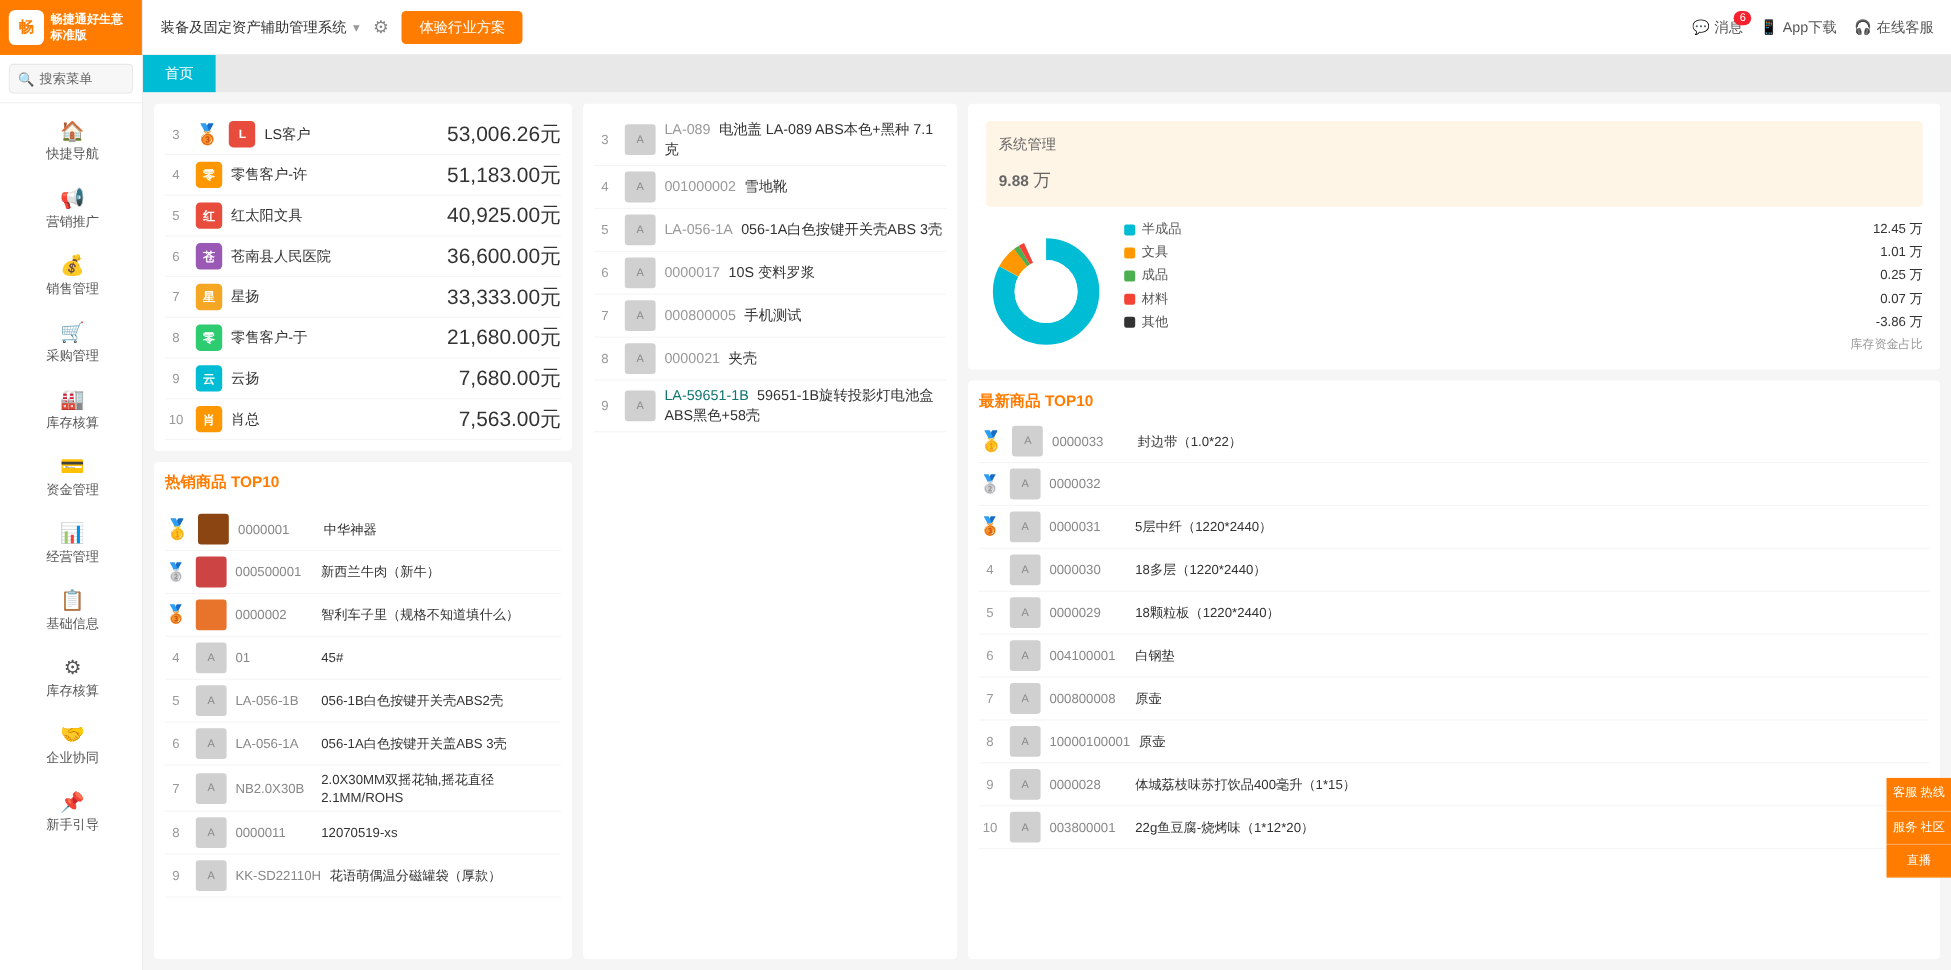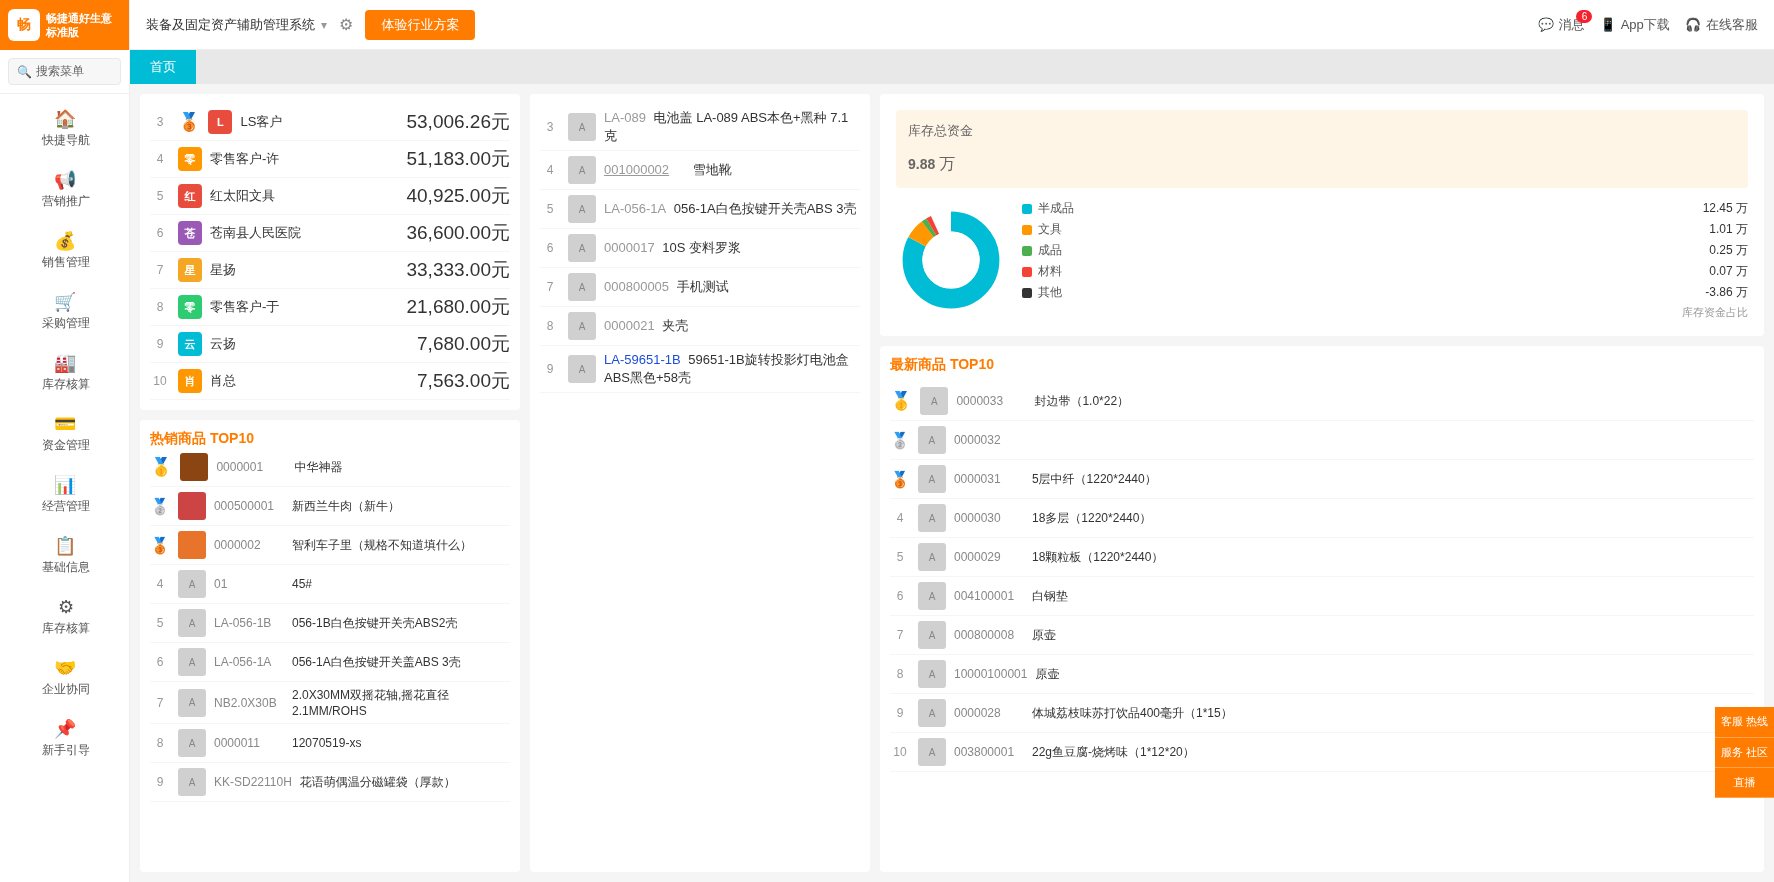--- a/index.html
+++ b/index.html
@@ -179,21 +179,21 @@
 
     
     .products-panel {
       background: #fff;
       border-radius: 4px;
       padding: 10px;
       overflow-y: auto;
     }
     .products-panel .panel-title {
       font-size: 14px; font-weight: bold; color: #333;
-      margin-bottom: 0;
+      margin-bottom: 14px;
     }
     .products-panel .panel-title span { color: #ff7c00; }
     .product-item {
       display: flex; align-items: center;
       padding: 5px 0;
       border-bottom: 1px solid #f5f5f5;
       gap: 8px;
     }
     .product-rank-num { width: 20px; text-align: center; font-size: 12px; color: #999; }
     .product-img {
@@ -240,21 +240,21 @@
       padding: 16px;
       flex-shrink: 0;
     }
     .inventory-header {
       display: flex; align-items: center; justify-content: space-between;
     }
     .inventory-title { font-size: 13px; color: #666; }
     .inventory-amount { font-size: 28px; font-weight: bold; color: #333; }
     .inventory-amount span { font-size: 14px; color: #666; }
     .inventory-chart-area {
-      display: flex; gap: 16px; align-items: center;
+      display: flex; gap: 16px; align-items: flex-end;
       margin-top: 12px;
     }
     .donut-chart {
       width: 110px; height: 110px; flex-shrink: 0; position: relative;
     }
     .donut-chart svg { width: 100%; height: 100%; }
     .inventory-legend { flex: 1; }
     .legend-item {
       display: flex; align-items: center; gap: 6px;
       margin-bottom: 4px; font-size: 12px;
@@ -530,21 +530,21 @@
             <div class="gray-icon">A</div>
             <span class="rank-name">
               <span style="color:#999;margin-right:4px;">LA-089</span>
               <span>电池盖 LA-089 ABS本色+黑种 7.1克</span>
             </span>
           </li>
           <li class="rank-item">
             <span class="rank-num">4</span>
             <div class="gray-icon">A</div>
             <span class="rank-name">
-              <span style="color:#999;margin-right:20px;text-decoration:underline;">001000002</span>
+              <span style="color:#999;margin-right:4px;">001000002</span>
               <span>雪地靴</span>
             </span>
           </li>
           <li class="rank-item">
             <span class="rank-num">5</span>
             <div class="gray-icon">A</div>
             <span class="rank-name">
               <span style="color:#999;margin-right:4px;">LA-056-1A</span>
               <span>056-1A白色按键开关壳ABS 3壳</span>
             </span>
@@ -570,34 +570,34 @@
             <div class="gray-icon">A</div>
             <span class="rank-name">
               <span style="color:#999;margin-right:4px;">0000021</span>
               <span>夹壳</span>
             </span>
           </li>
           <li class="rank-item">
             <span class="rank-num">9</span>
             <div class="gray-icon">A</div>
             <span class="rank-name">
-              <span style="color:#1d4ed8;margin-right:4px;">LA-59651-1B</span>
+              <span style="color:#0f766e;margin-right:4px;">LA-59651-1B</span>
               <span>59651-1B旋转投影灯电池盒ABS黑色+58壳</span>
             </span>
           </li>
         </ul>
       </div>
     </div>
 
     <div class="panel-right">
 
       <div class="inventory-panel">
         <div style="background:#fff5e6; border-radius:4px; padding:12px;">
           <div class="inventory-header">
-            <span class="inventory-title">库存总资金</span>
+            <span class="inventory-title">系统管理</span>
           </div>
           <div style="display:flex; align-items:baseline; gap:4px; margin-top:4px;">
             <span class="inventory-amount">
               <span>9.88</span>
             </span>
             <span style="font-size:16px; color:#666;">万</span>
           </div>
         </div>
         <div class="inventory-chart-area">
 

